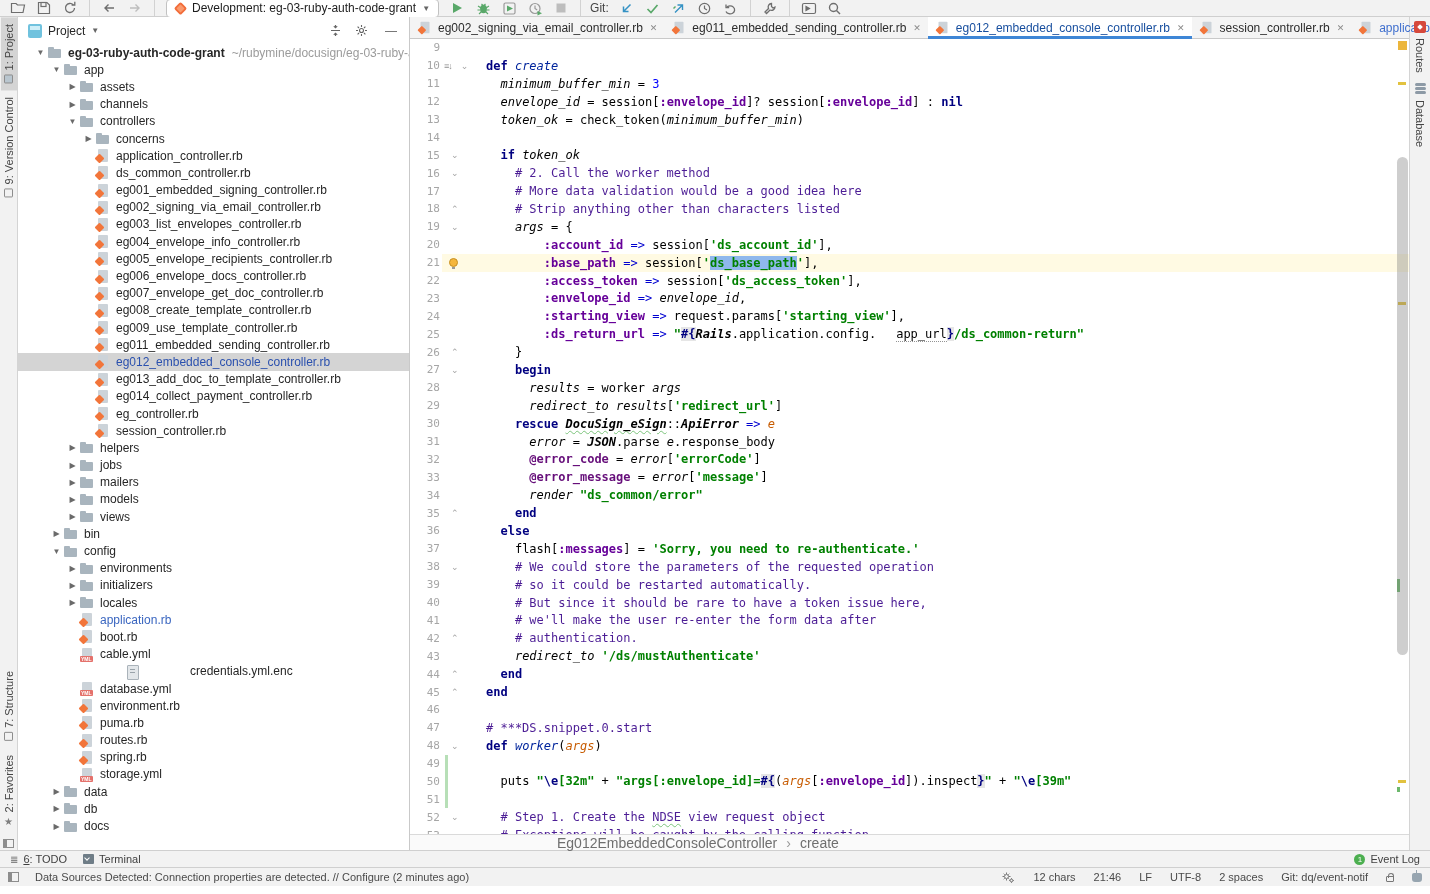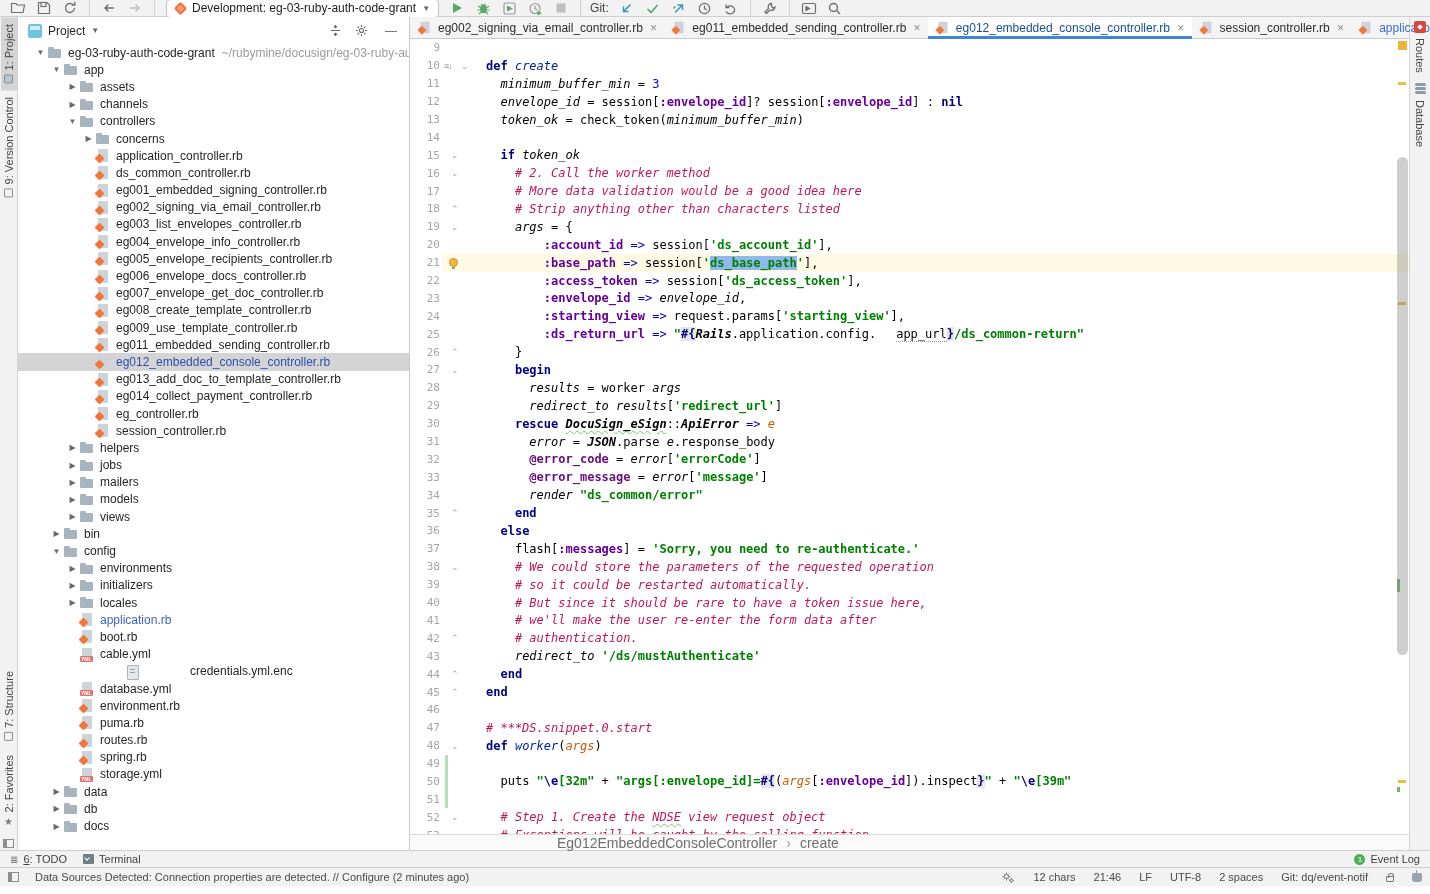--- a/index.html
+++ b/index.html
@@ -45,21 +45,21 @@
   .pico { width:14px; height:14px; background:#70c2de; border-radius:2px; position:relative; flex:none; }
   .pico::after { content:""; position:absolute; left:2px; top:2px; right:2px; height:4px; background:#cdeef8; }
   .hbtn { color:#666; width:20px; text-align:center; }
   .ptree { flex:1; overflow:hidden; position:relative; }
   .trow { height:17.2px; display:flex; align-items:center; white-space:nowrap; cursor:default; }
   .trow.selected { background:#d4d4d4; }
   .arrow { width:13px; text-align:center; font-size:8px; color:#6a6a6a; flex:none; }
   .tlabel { margin-left:5px; color:#262626; }
   .tlabel.blue { color:#3a66c0; }
   .trow.selected .tlabel.blue { color:#2a50ae; }
-  .tlabel.bold { font-weight:normal; }
+  .tlabel.bold { font-weight:bold; }
   .tpath { color:#9b9b9b; margin-left:7px; }
 
   
   .ico { width:16px; height:15px; position:relative; flex:none; }
   .ico-folder::before { content:""; position:absolute; left:1px; top:4px; width:13px; height:9px; background:#a9b5be; border-radius:1px; }
   .ico-folder::after  { content:""; position:absolute; left:1px; top:2px; width:6px; height:3px; background:#a9b5be; border-radius:1px 1px 0 0; }
   .ico-ruby::before { content:""; position:absolute; left:3px; top:1px; width:10px; height:13px; background:#ccd3d9; border-radius:1px; }
   .ico-ruby::after { content:""; position:absolute; left:1px; top:7px; width:7px; height:7px; background:#f2753a; transform:rotate(45deg); border-radius:1px; }
   .ico-yml::before { content:""; position:absolute; left:3px; top:1px; width:10px; height:13px; background:#ccd3d9; border-radius:1px; }
   .ico-yml::after { content:"YML"; position:absolute; left:1px; bottom:0; font-size:5px; font-weight:bold; color:#fff; background:#e4716b; padding:0 1px; border-radius:1px; }
@@ -86,21 +86,21 @@
   .chgbar { position:absolute; left:3px; top:0; bottom:0; width:3px; background:#b7dfb7; }
   .fold { font-size:9px; color:#a3a3a3; margin-left:9px; font-family:"Liberation Sans",sans-serif; }
   .ovr { font-size:9px; color:#8e8e8e; margin-left:2px; font-family:"Liberation Sans",sans-serif; letter-spacing:-1px; }
   .bulb { width:9px; height:9px; border-radius:50%; background:#f5b63c; border:1px solid #c69022; margin-left:7px; position:relative; }
   .bulb::after { content:""; position:absolute; left:2px; bottom:-3px; width:3px; height:2px; background:#9a9a9a; }
   .txt { white-space:pre; padding-left:18px; }
 
   
   .pl  { color:#000; }
   .k   { color:#000080; font-weight:bold; }
-  .c   { color:#be185d; font-style:italic; }
+  .c   { color:#4c1d95; }
   .s   { color:#008000; font-weight:bold; }
   .sym { color:#660099; font-weight:bold; }
   .iv  { color:#660E7A; font-weight:bold; }
   .n   { color:#0000FF; }
   .id  { color:#000; font-style:italic; }
   .cn  { color:#000; font-weight:bold; font-style:italic; }
   .m   { color:#00249c; font-style:italic; }
   .p   { color:#C75B00; font-style:italic; }
   .op  { color:#0000d0; }
   .esc { color:#000080; font-weight:bold; }

